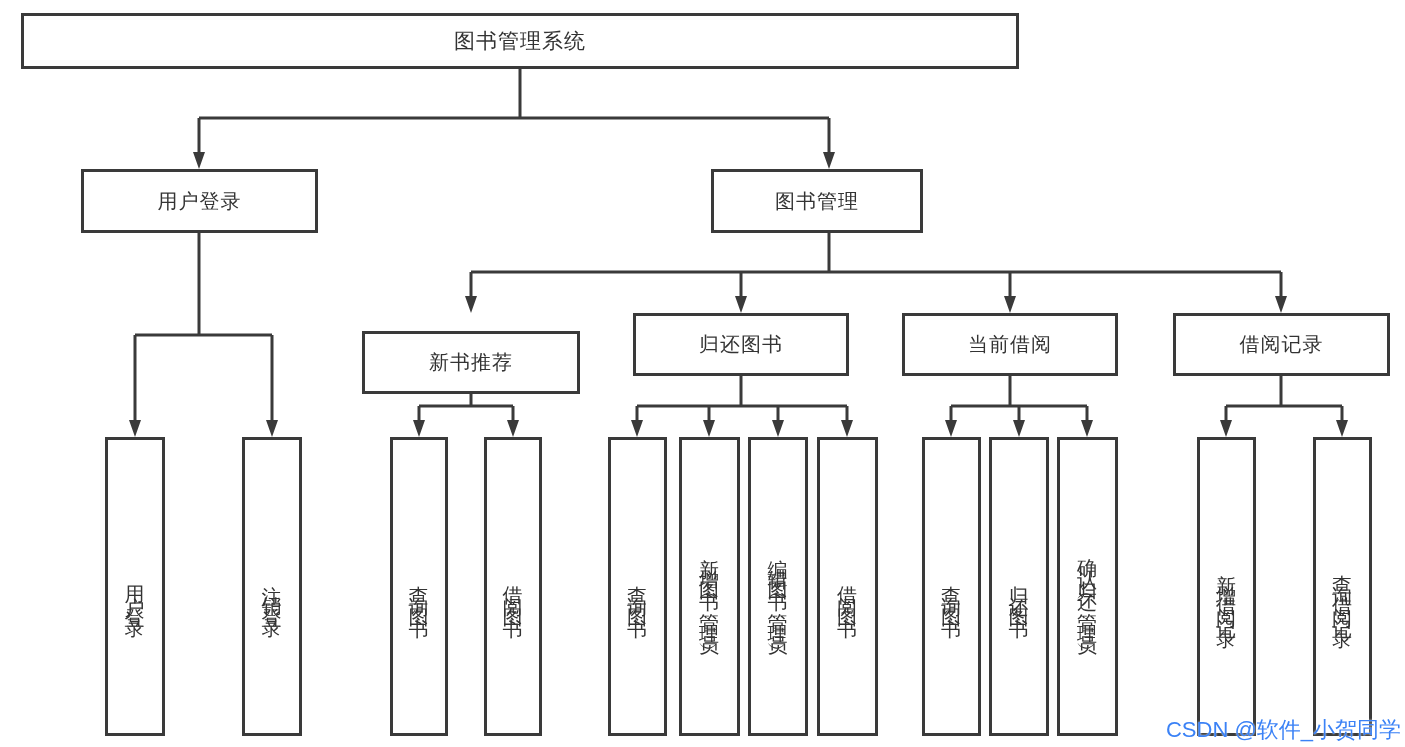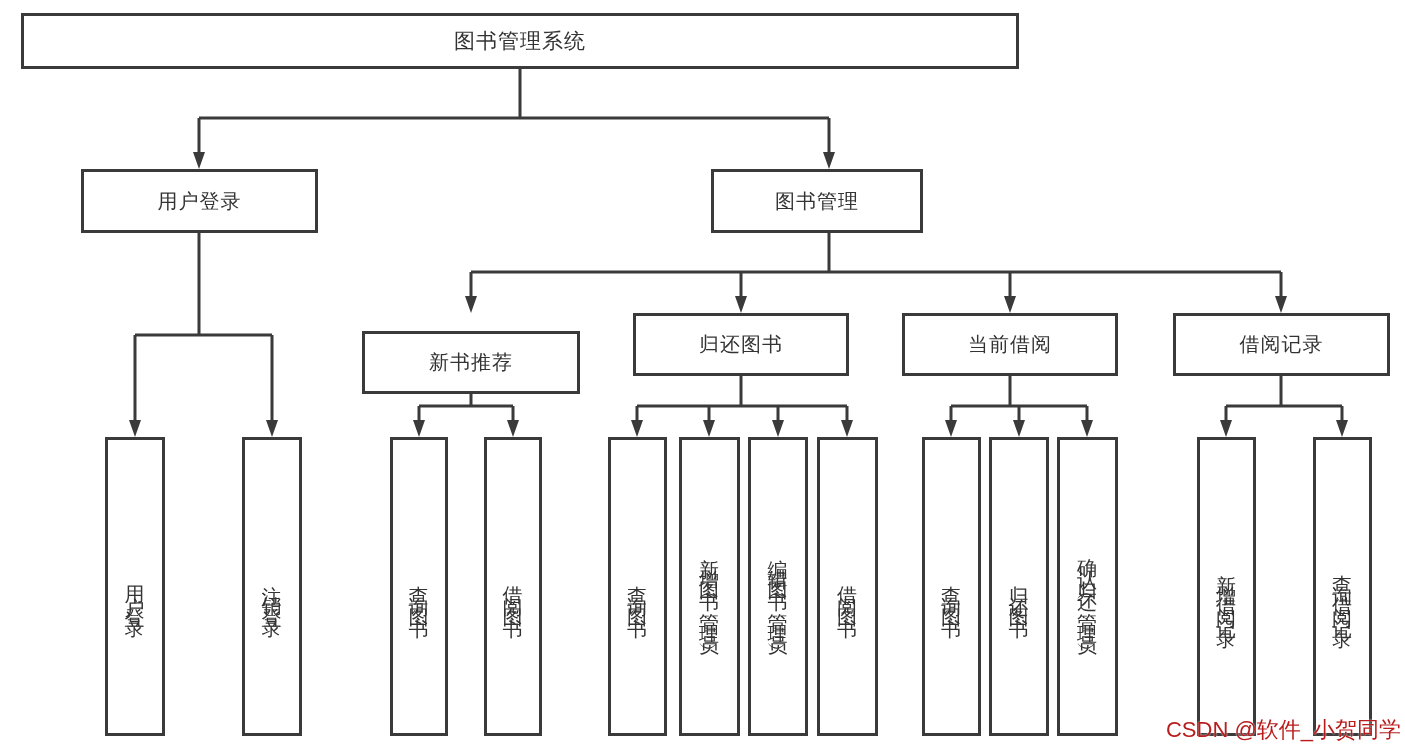--- a/index.html
+++ b/index.html
@@ -42,21 +42,21 @@
     margin-bottom: -11px;
     line-height: 1;
     white-space: nowrap;
   }
   .watermark {
     position: absolute;
     right: 4px;
     bottom: 2px;
     z-index: 3;
     font-size: 22px;
-    color: #b91c1c;
+    color: #3b82f6;
     text-shadow: 0 0 2px #ffffff;
     white-space: nowrap;
   }
 </style>
 </head>
 <body>
 
 <div class="canvas">
 
   <svg class="wires" viewBox="0 0 1405 747">

